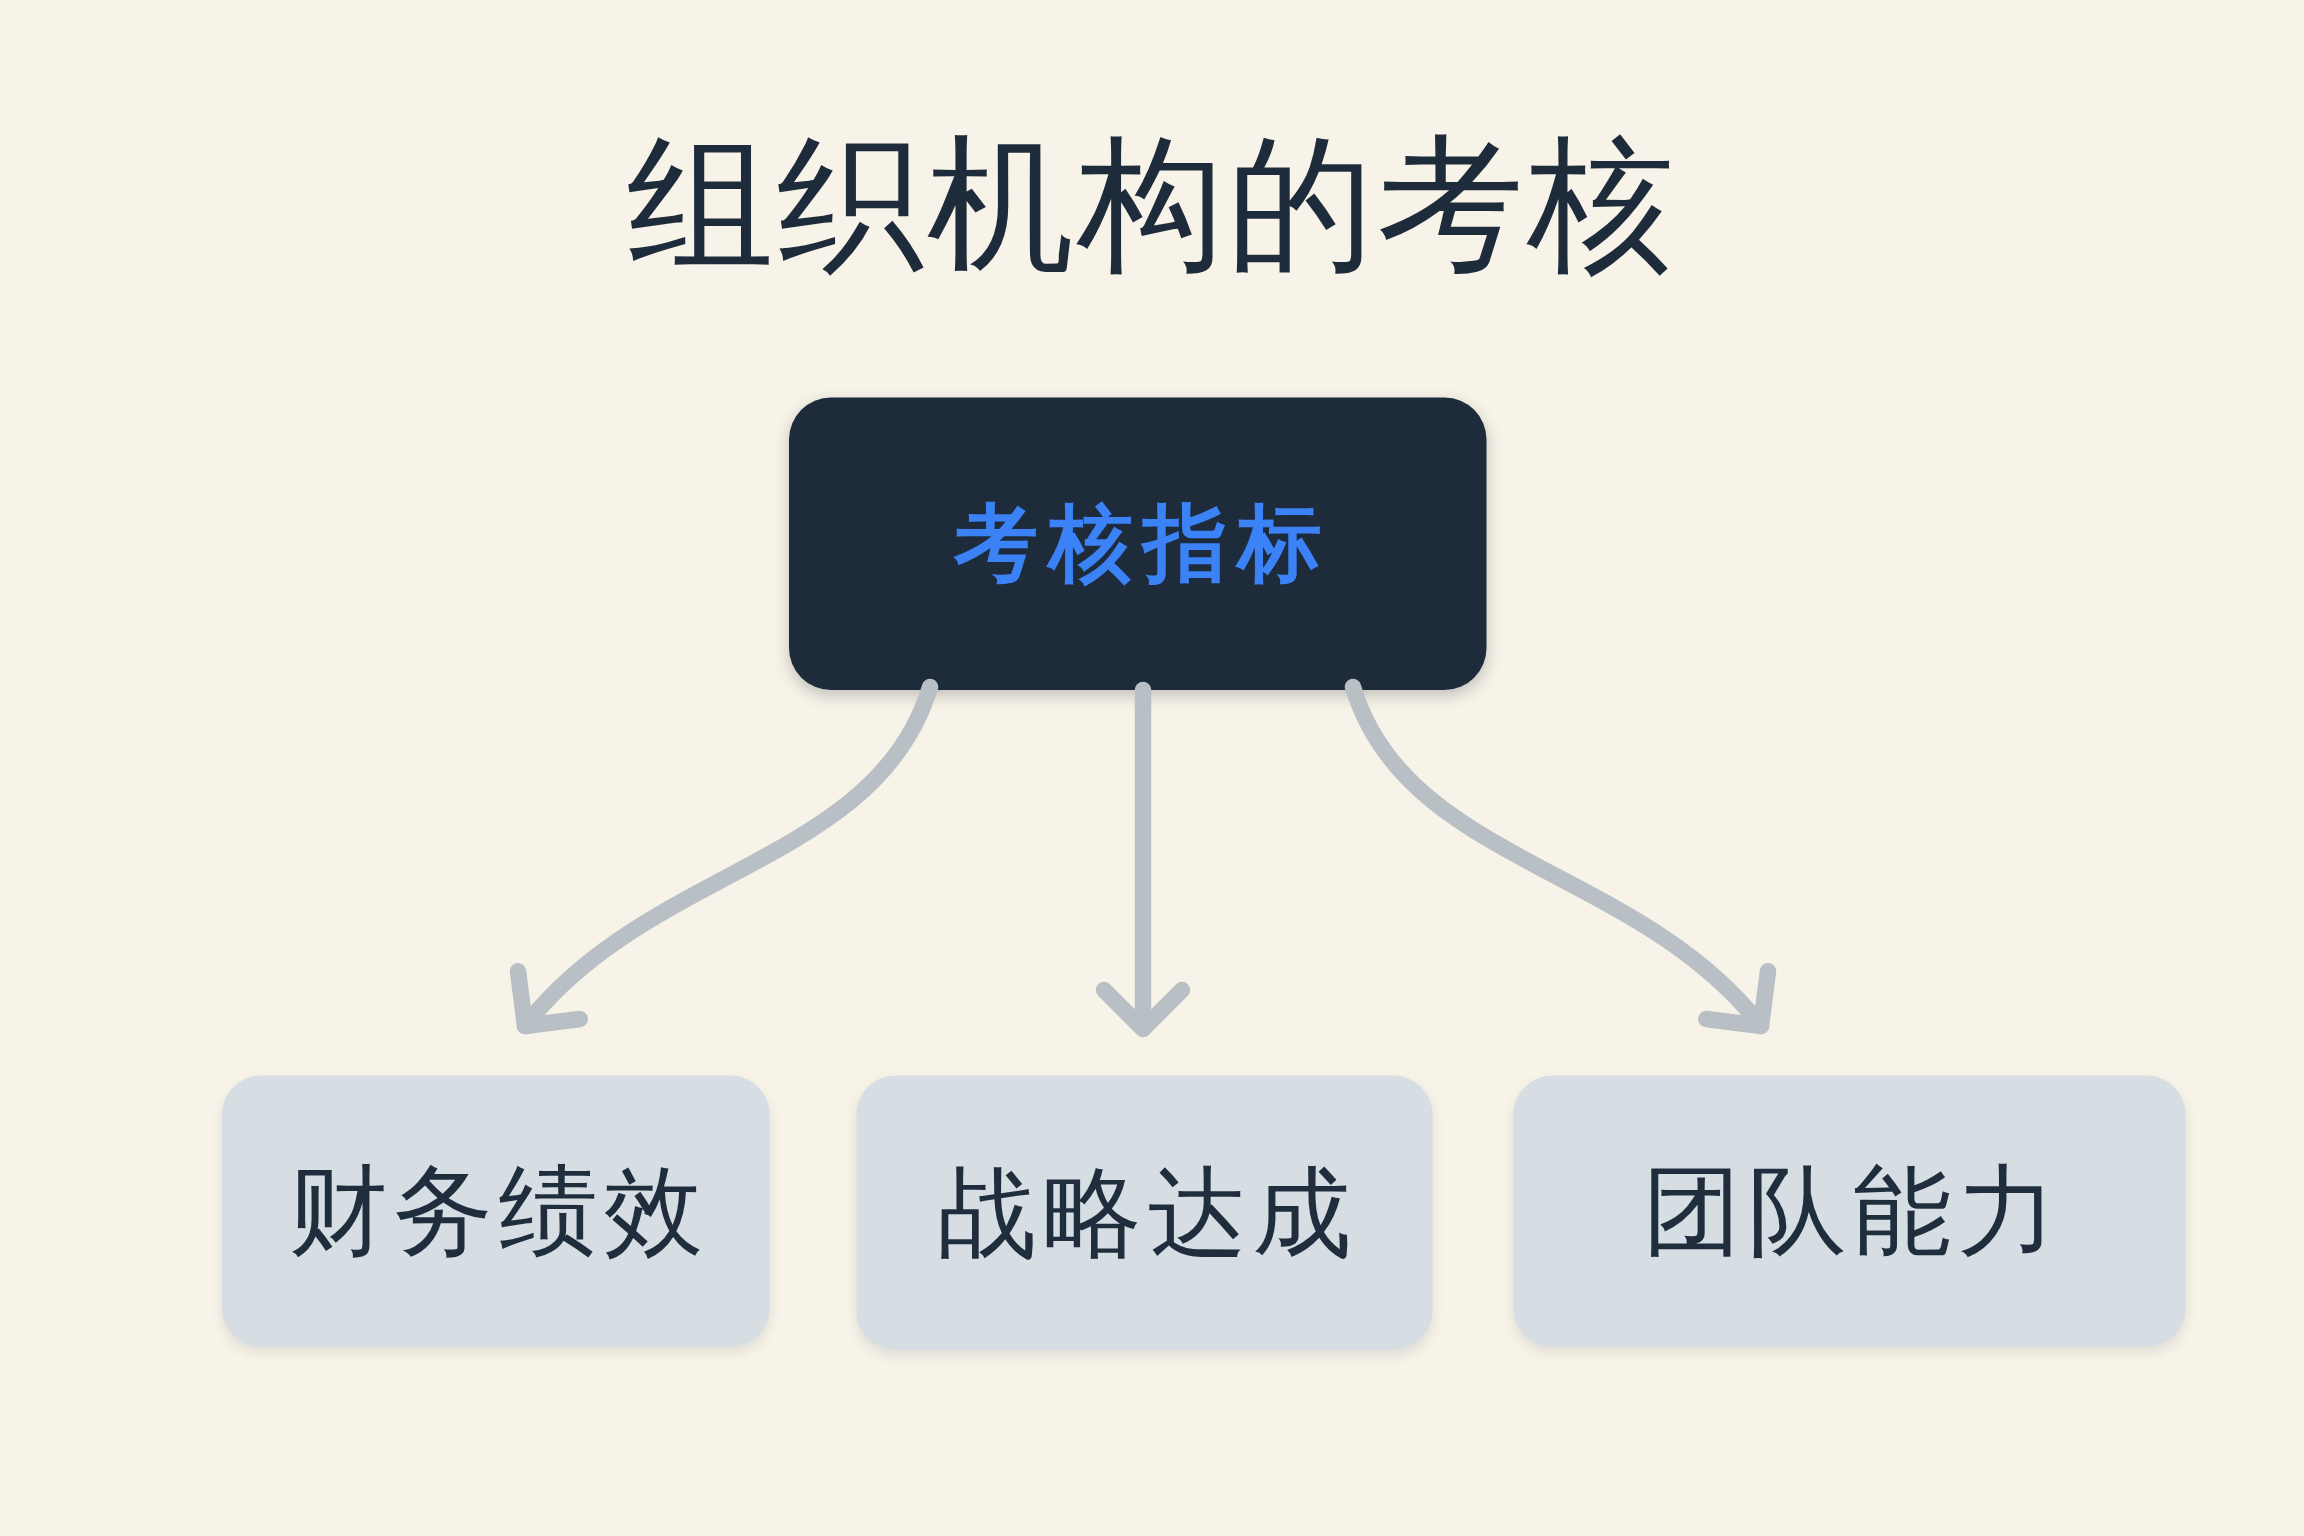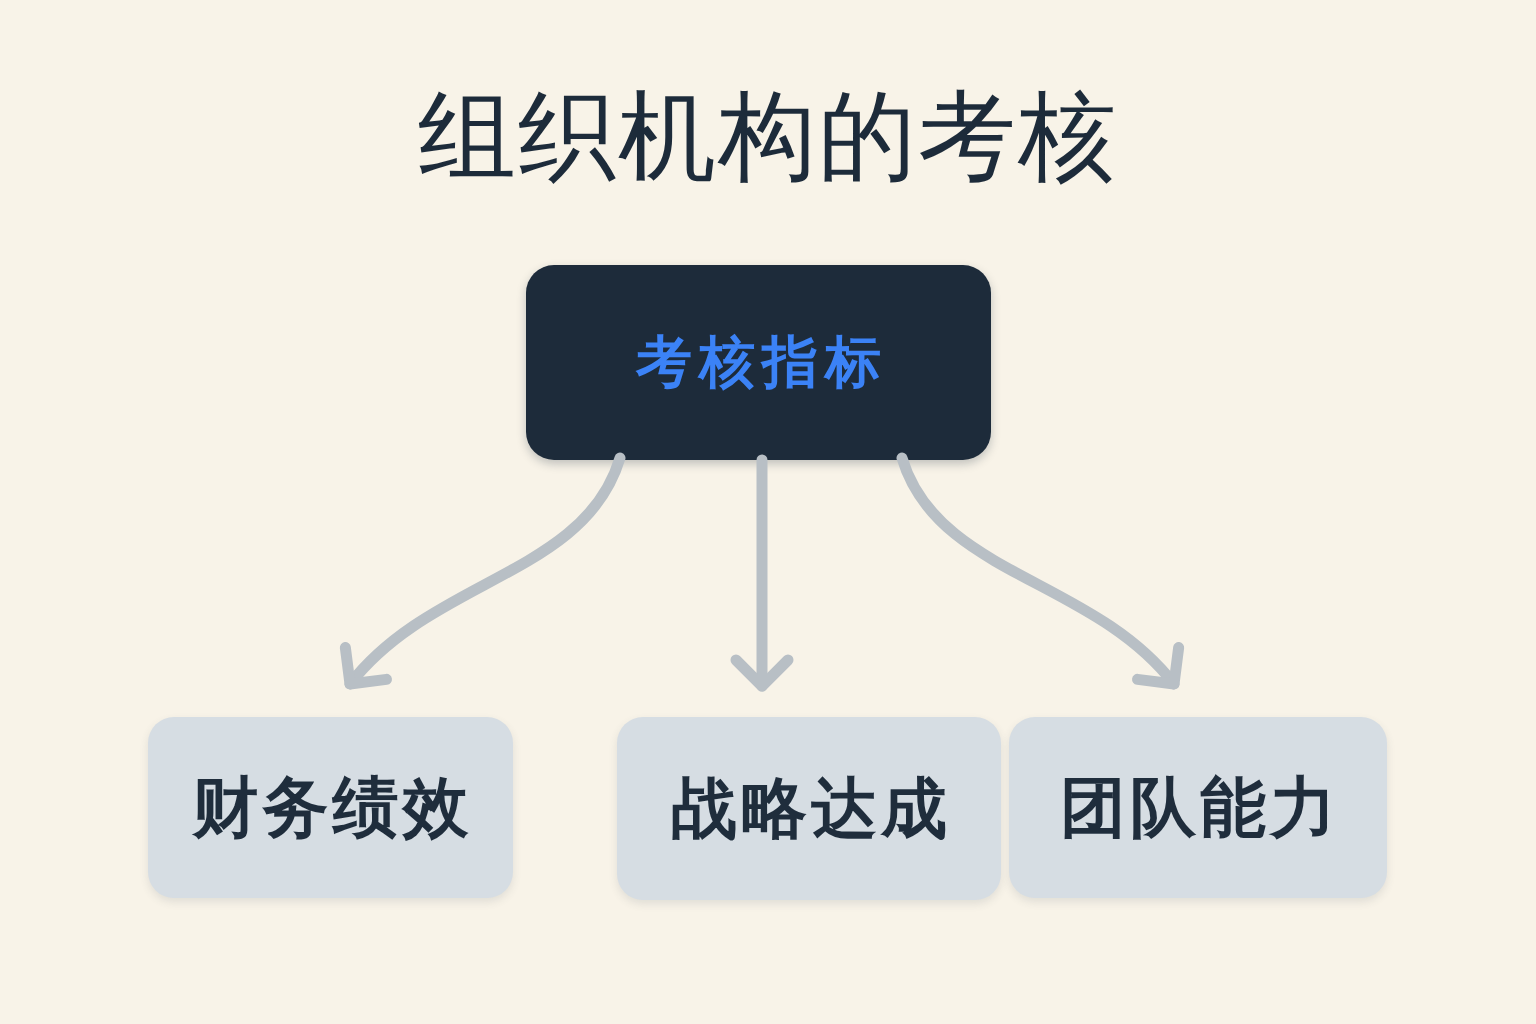--- a/index.html
+++ b/index.html
@@ -61,28 +61,28 @@
     background: #d6dde3;
     border-radius: 26px;
     display: flex;
     align-items: center;
     justify-content: center;
     box-shadow: 0 4px 8px rgba(60, 75, 90, 0.12);
   }
   .child-node .node-label {
     color: #1f2d3c;
     font-size: 66px;
-    font-weight: 700;
+    font-weight: 400;
     letter-spacing: 4px;
     text-indent: 4px;
     white-space: nowrap;
   }
   .child-node.pos-0 { left: 148px; top: 717px; width: 365px; height: 181px; }
-  .child-node.pos-1 { left: 571px; top: 717px; width: 384px; height: 183px; margin-left: 46px; }
-  .child-node.pos-2 { left: 1009px; top: 717px; width: 378px; height: 181px; }
+  .child-node.pos-1 { left: 571px; top: 717px; width: 384px; height: 183px; }
+  .child-node.pos-2 { left: 1009px; top: 717px; width: 448px; height: 181px; }
 </style>
 </head>
 <body>
 
 <div class="canvas">
 
   <h1 class="diagram-title">组织机构的考核</h1>
 
   <div class="root-node">
     <span class="node-label">考核指标</span>

